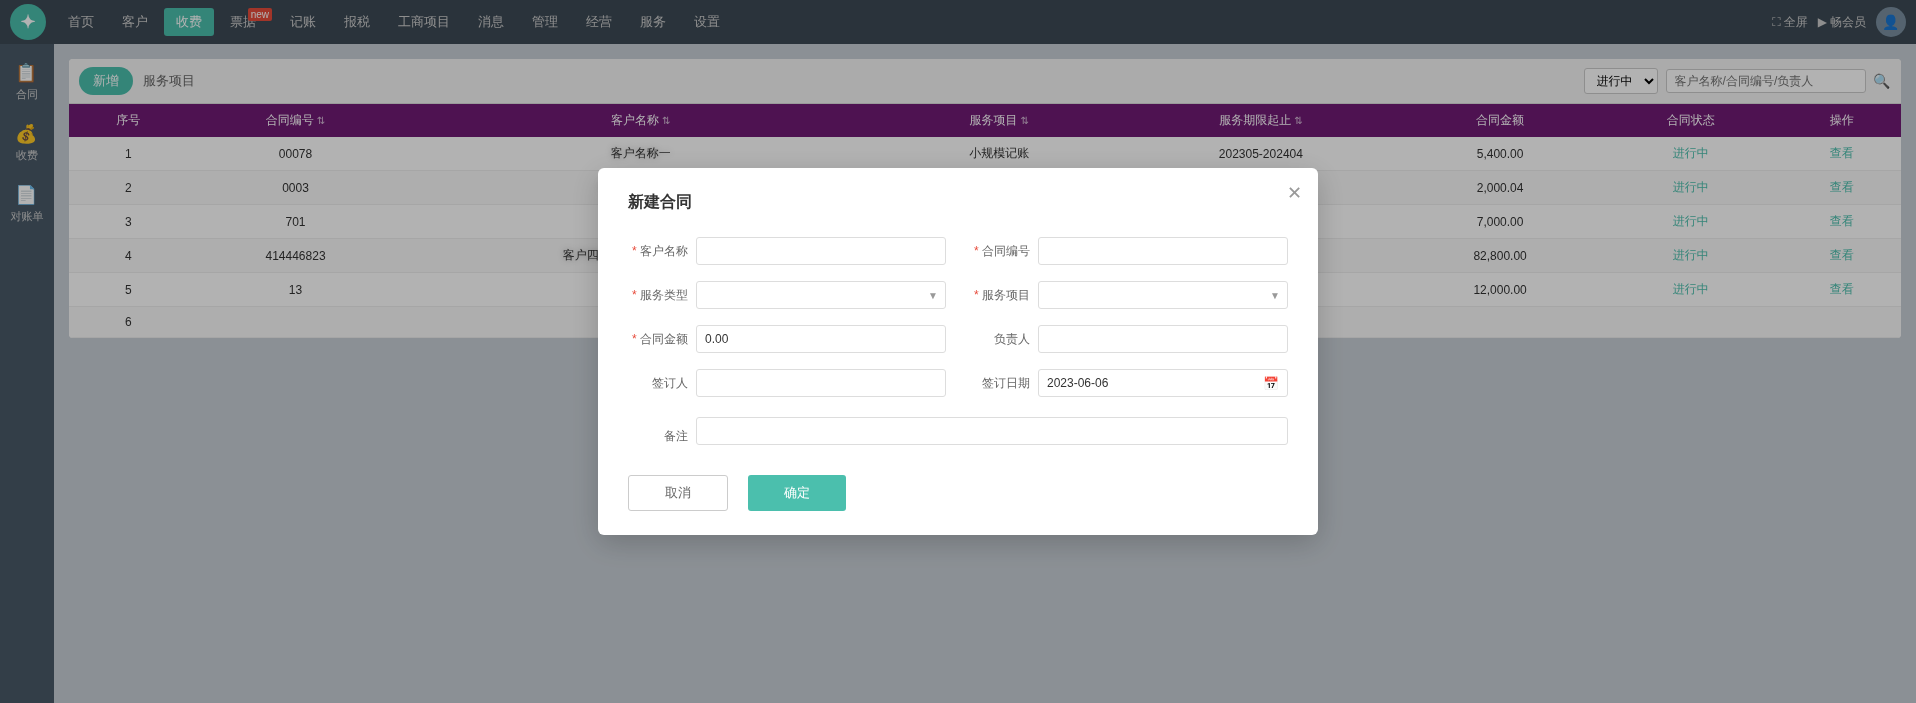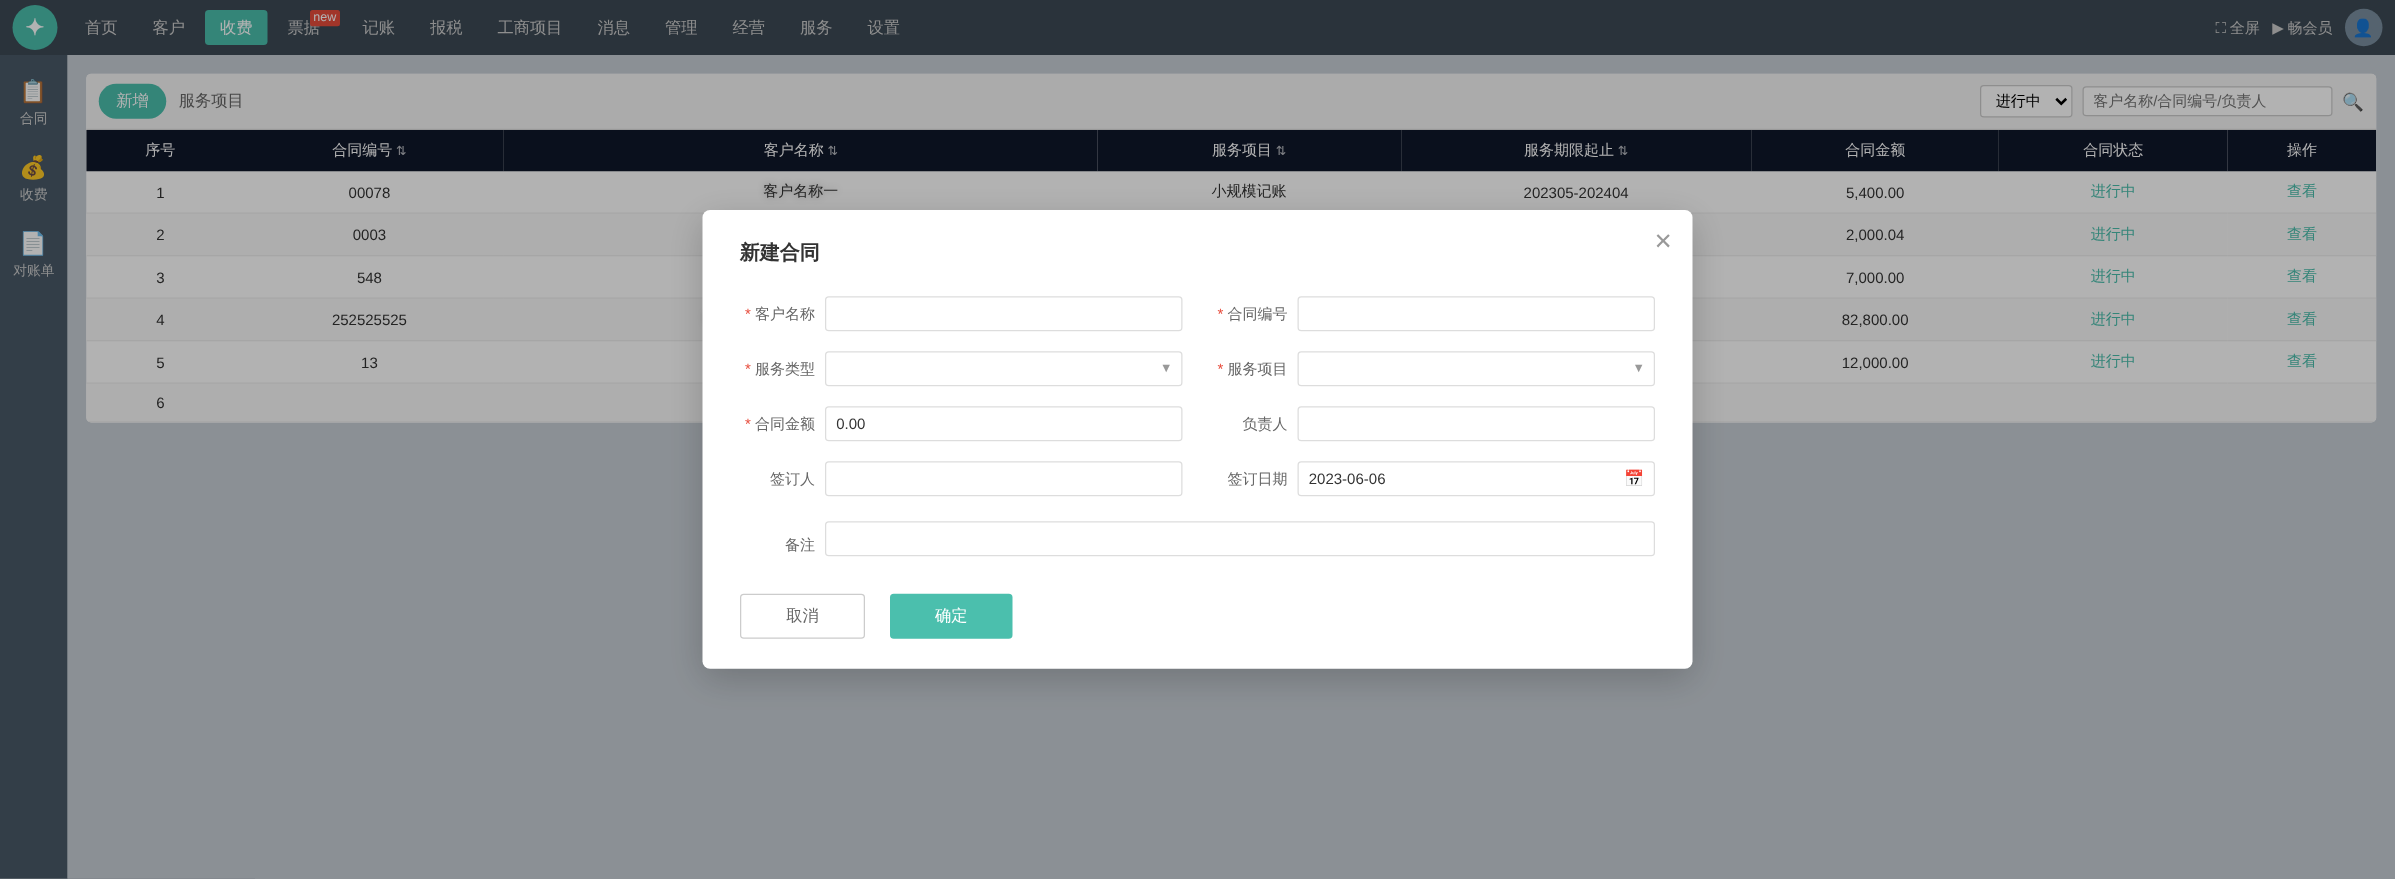--- a/index.html
+++ b/index.html
@@ -158,21 +158,21 @@
     .search-icon-btn {
       background: none; border: none; cursor: pointer; color: #666; font-size: 14px;
     }
 
     
     .data-table {
       width: 100%;
       border-collapse: collapse;
     }
     .data-table thead tr {
-      background: #0f172a;
+      background: #701a75;
       color: white;
     }
     .data-table thead th {
       padding: 8px 10px;
       text-align: center;
       font-weight: normal;
       font-size: 12px;
       white-space: nowrap;
     }
     .data-table tbody tr {
@@ -211,21 +211,21 @@
       z-index: 100;
       display: flex;
       align-items: center;
       justify-content: center;
     }
 
     
     .dialog {
       background: white;
       border-radius: 6px;
-      width: 792px;
+      width: 720px;
       padding: 24px 30px;
       position: relative;
       box-shadow: 0 8px 30px rgba(0,0,0,0.2);
     }
     .dialog-title {
       font-size: 16px;
       font-weight: bold;
       color: #333;
       margin-bottom: 24px;
     }
@@ -436,31 +436,31 @@
             <td>0003</td>
             <td class="td-blurred">客户名称二较长</td>
             <td>小规模记账</td>
             <td>202305-202404</td>
             <td>2,000.04</td>
             <td><span class="status-badge">进行中</span></td>
             <td><span class="action-link">查看</span></td>
           </tr>
           <tr>
             <td>3</td>
-            <td>548</td>
+            <td>701</td>
             <td class="td-blurred">客户三名称</td>
             <td>小规模记账</td>
             <td>202305-202404</td>
             <td>7,000.00</td>
             <td><span class="status-badge">进行中</span></td>
             <td><span class="action-link">查看</span></td>
           </tr>
           <tr>
             <td>4</td>
-            <td>252525525</td>
+            <td>414446823</td>
             <td class="td-blurred">客户四很长名称显示模糊内容</td>
             <td>一般纳税人...</td>
             <td>201807-202403</td>
             <td>82,800.00</td>
             <td><span class="status-badge">进行中</span></td>
             <td><span class="action-link">查看</span></td>
           </tr>
           <tr>
             <td>5</td>
             <td>13</td>

